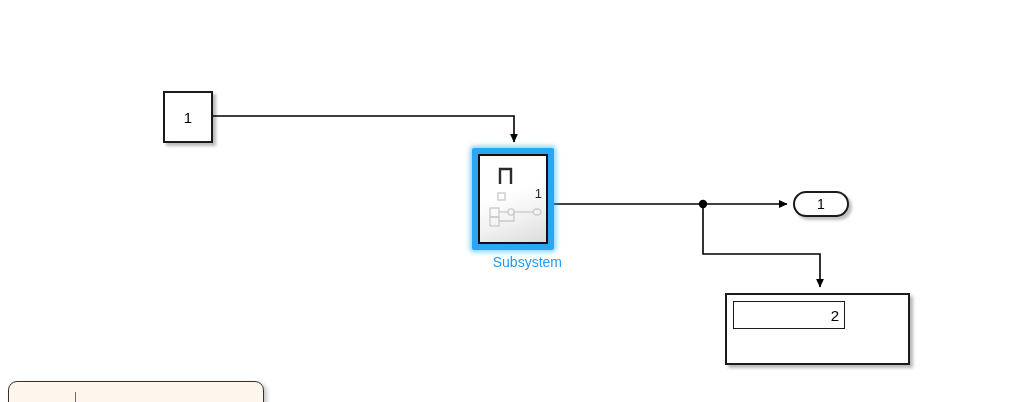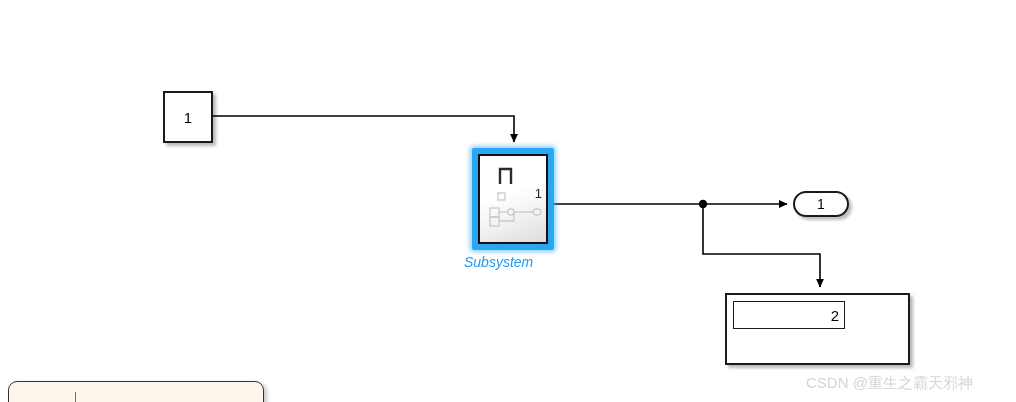--- a/index.html
+++ b/index.html
@@ -71,26 +71,25 @@
     box-sizing: border-box;
     border: 2.5px solid #111111;
     background: linear-gradient(160deg, #ffffff 0%, #ffffff 42%, #f1f1f1 70%, #dcdcdc 100%);
     overflow: hidden;
   }
   #subsystem-label {
     position: absolute;
     left: -8px;
     top: 106px;
     width: 98px;
-    text-align: left;
+    text-align: right;
     font-family: "Liberation Sans", sans-serif;
     font-size: 14px;
     color: #1e9bfa;
     white-space: nowrap;
-    font-style: italic;
   }
   .sub-icon-svg { position: absolute; left: 0; top: 0; }
   #subsys-port-num {
     position: absolute;
     right: 4px;
     top: 30px;
     font-family: "Liberation Sans", sans-serif;
     font-size: 13px;
     color: #2a2a2a;
   }
@@ -262,15 +261,14 @@
     <div id="display-field">
       <span class="val">2</span>
     </div>
   </div>
 
   <div id="hint-panel">
     <div id="hint-caret"></div>
     <div id="hint-ghost"></div>
   </div>
 
-  <div id="watermark">CSDN @重生之霸天邪神</div>
 
 </div>
 
 </body></html>

